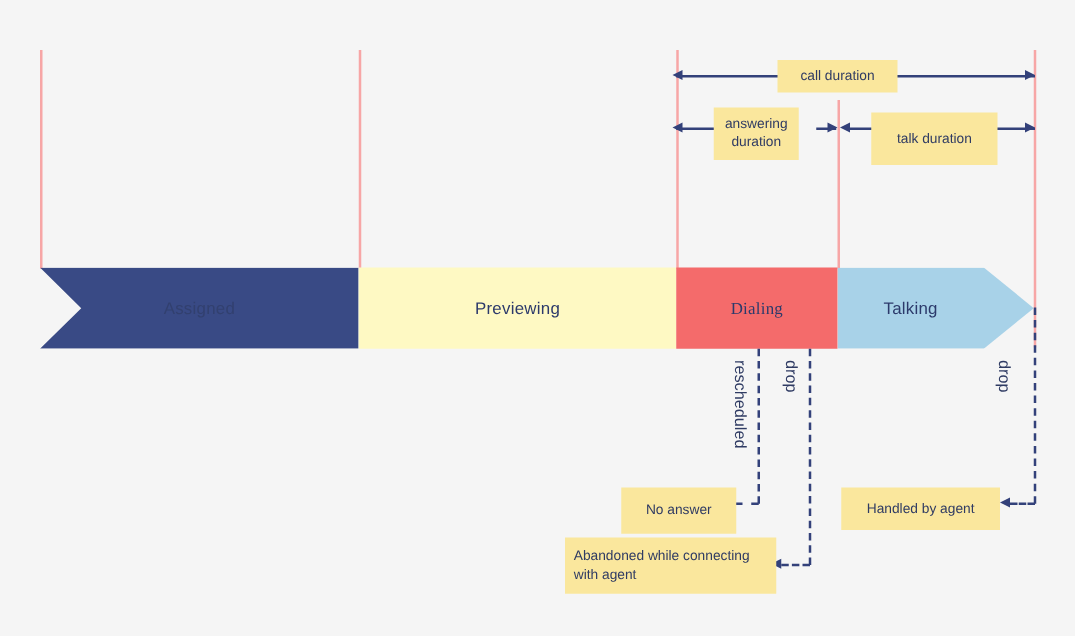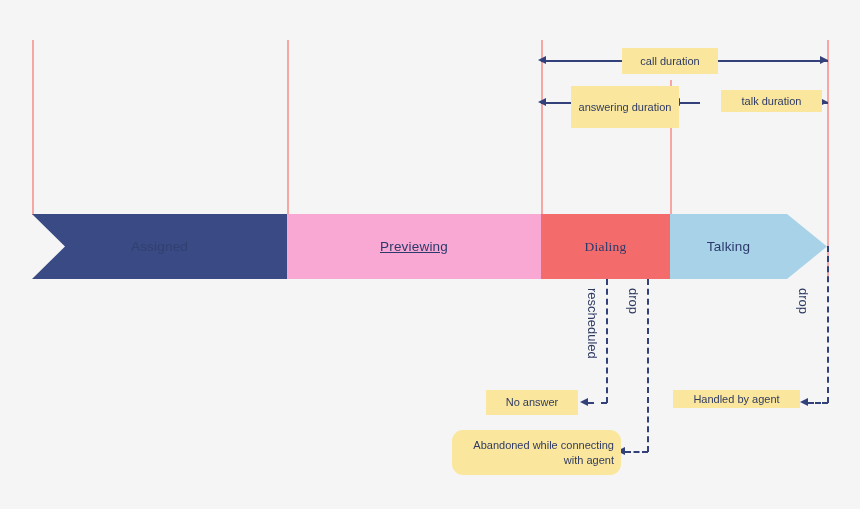--- a/index.html
+++ b/index.html
@@ -33,21 +33,21 @@
     justify-content: center;
     font-size: 13.5px;
     color: #2c3a6b;
     letter-spacing: 0.2px;
   }
   .seg-assigned {
     background: #394a85;
     color: #32406f;
     clip-path: polygon(0 0, 100% 0, 100% 100%, 0 100%, 33px 50%);
   }
-  .seg-previewing { background: #f9a8d4; text-decoration: underline; }
+  .seg-previewing { background: #fef9c3; }
   .seg-dialing { background: #f46b6b; }
   .seg-talking {
     background: #a8d2e8;
     clip-path: polygon(0 0, calc(100% - 40px) 0, 100% 50%, calc(100% - 40px) 100%, 0 100%);
   }
   .seg-talking .seg-text { margin-right: 40px; text-align: center; }
 
   .ybox {
     position: absolute;
     background: #fae79d;
@@ -55,21 +55,21 @@
     font-size: 11px;
     display: flex;
     align-items: center;
     justify-content: center;
     text-align: center;
     line-height: 1.35;
     box-sizing: border-box;
     padding: 3px 7px;
     z-index: 5;
   }
-  .ybox.left { justify-content: flex-start; text-align: right; border-radius: 11px; }
+  .ybox.left { justify-content: flex-start; text-align: left; }
 
   .hline {
     position: absolute;
     height: 1.6px;
     background: #33417a;
     z-index: 2;
   }
   .arrow-l, .arrow-r {
     position: absolute;
     width: 0; height: 0;
@@ -114,58 +114,58 @@
   <div class="guide" style="left:827px; top:40px; height:238px;"></div>
 
   <div class="hline" style="left:541px; top:60px; width:86px;"></div>
   <div class="arrow-l" style="left:538px; top:56px;"></div>
   <div class="ybox" style="left:622px; top:48px; width:96px; height:26px;">call duration</div>
   <div class="hline" style="left:714px; top:60px; width:114px;"></div>
   <div class="arrow-r" style="left:820px; top:56px;"></div>
 
   <div class="hline" style="left:541px; top:102px; width:34px;"></div>
   <div class="arrow-l" style="left:538px; top:98px;"></div>
-  <div class="ybox" style="left:571px; top:86px; width:108px; height:42px; flex-direction:column;">
+  <div class="ybox" style="left:571px; top:86px; width:68px; height:42px; flex-direction:column;">
     <span>answering duration</span>
   </div>
   <div class="hline" style="left:653px; top:102px; width:16px;"></div>
   <div class="arrow-r" style="left:662px; top:98px;"></div>
 
   <div class="arrow-l" style="left:672px; top:98px;"></div>
   <div class="hline" style="left:680px; top:102px; width:20px;"></div>
-  <div class="ybox" style="left:697px; top:90px; width:101px; height:22px;margin-left:24px;">talk duration</div>
+  <div class="ybox" style="left:697px; top:90px; width:101px; height:42px;">talk duration</div>
   <div class="hline" style="left:795px; top:102px; width:33px;"></div>
   <div class="arrow-r" style="left:820px; top:98px;"></div>
 
   <div class="seg seg-assigned" style="left:32px; width:255px;">
     <span class="seg-text">Assigned</span>
   </div>
   <div class="seg seg-previewing" style="left:287px; width:254px;">
     <span class="seg-text">Previewing</span>
   </div>
   <div class="seg seg-dialing" style="left:541px; width:129px;font-family:Liberation Serif, serif;">
     <span class="seg-text">Dialing</span>
   </div>
   <div class="seg seg-talking" style="left:670px; width:157px;">
     <span class="seg-text">Talking</span>
   </div>
 
   <div class="dash-v" style="left:606px; top:279px; height:124px;"></div>
   <div class="dash-h" style="left:588px; top:402px; width:19px;"></div>
   <div class="arrow-l" style="left:580px; top:398px;"></div>
   <div class="rot-label" style="left:600px; top:288px;">rescheduled</div>
-  <div class="ybox" style="left:486px; top:390px; width:92px; height:25px;">No answer</div>
+  <div class="ybox" style="left:497px; top:390px; width:92px; height:37px;">No answer</div>
 
   <div class="dash-v" style="left:647px; top:279px; height:173px;"></div>
   <div class="dash-h" style="left:625px; top:451px; width:23px;"></div>
   <div class="arrow-l" style="left:617px; top:447px;"></div>
   <div class="rot-label" style="left:641px; top:288px;">drop</div>
   <div class="ybox left" style="left:452px; top:430px; width:169px; height:45px; flex-direction:column; align-items:flex-start; justify-content:center;">
     <span>Abandoned while connecting with agent</span>
   </div>
 
   <div class="dash-v" style="left:827px; top:246px; height:157px;"></div>
   <div class="dash-h" style="left:808px; top:402px; width:20px;"></div>
   <div class="arrow-l" style="left:800px; top:398px;"></div>
   <div class="rot-label" style="left:811px; top:288px;">drop</div>
-  <div class="ybox" style="left:673px; top:390px; width:127px; height:18px;">Handled by agent</div>
+  <div class="ybox" style="left:673px; top:390px; width:127px; height:34px;">Handled by agent</div>
 
 </div>
 
 </body></html>

